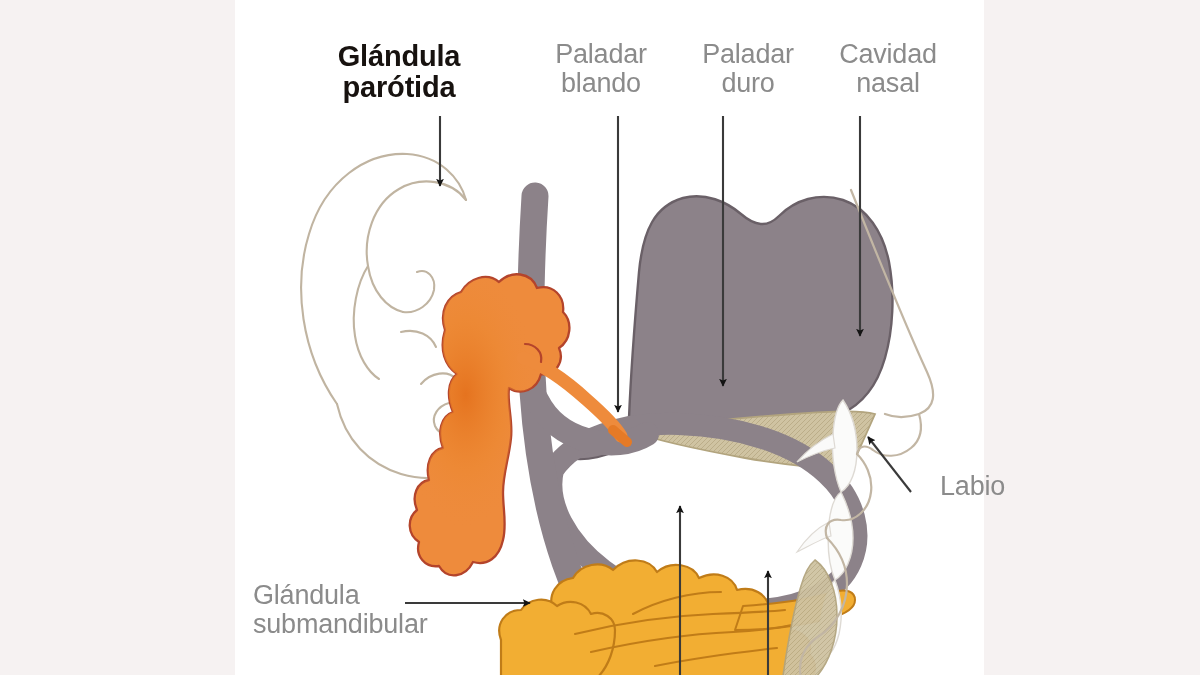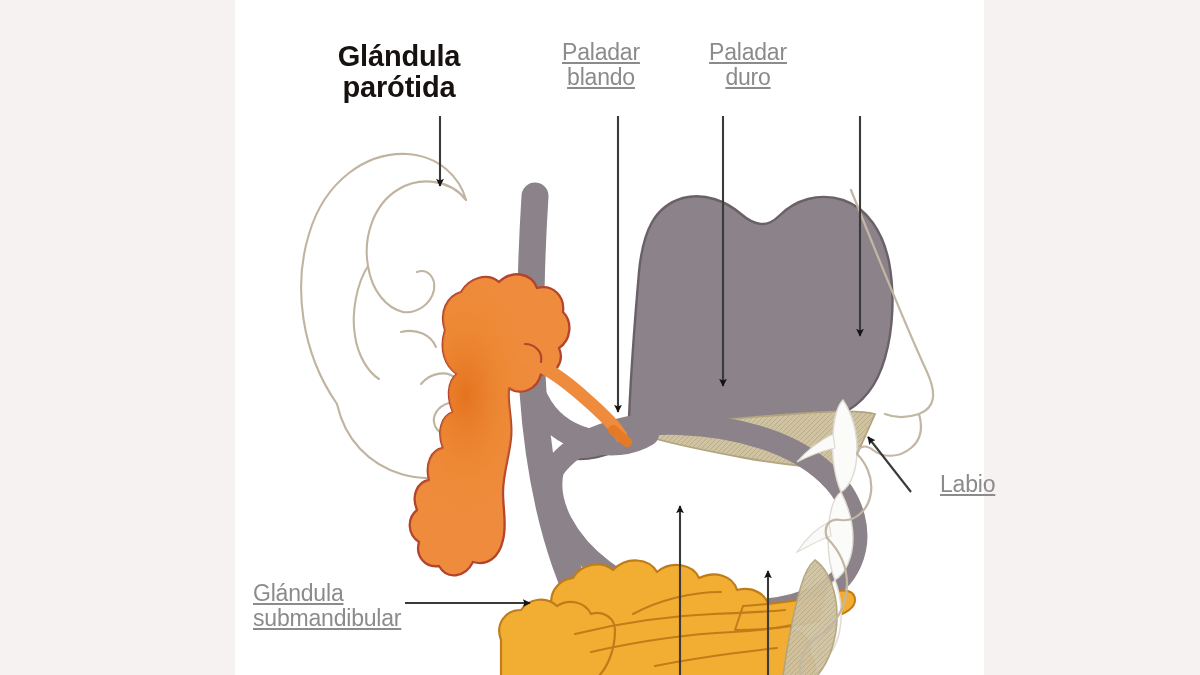--- a/index.html
+++ b/index.html
@@ -35,21 +35,21 @@
   }
   #figure { display: block; width: 749px; height: 675px; }
 
   
   .label {
     position: absolute;
     white-space: pre-line;
     line-height: 1.08;
     letter-spacing: -0.2px;
   }
-  .label.gray   { color: #8b8b8b; font-size: 23px; text-decoration: underline; }
+  .label.gray   { color: #8b8b8b; font-size: 27px; }
   .label.bold   { color: #17120f; font-size: 29px; font-weight: bold; }
   .label.center { text-align: center; }
   .label.left   { text-align: left; }
 
   #lbl-parotid        { left: 274px; top: 41px;  width: 250px; }
   #lbl-soft-palate    { left: 536px; top: 40px;  width: 130px; }
   #lbl-hard-palate    { left: 680px; top: 40px;  width: 136px; }
   #lbl-nasal-cavity   { left: 812px; top: 40px;  width: 152px; }
   #lbl-lip            { left: 940px; top: 472px; width: 120px; }
   #lbl-submandibular  { left: 253px; top: 581px; width: 300px; }
@@ -262,19 +262,21 @@
 
   <div class="label bold center" id="lbl-parotid">Glándula
 parótida</div>
 
   <div class="label gray center" id="lbl-soft-palate">Paladar
 blando</div>
 
   <div class="label gray center" id="lbl-hard-palate">Paladar
 duro</div>
 
+  <div class="label gray center" id="lbl-nasal-cavity">Cavidad
+nasal</div>
 
   <div class="label gray left" id="lbl-lip">Labio</div>
 
   <div class="label gray left" id="lbl-submandibular">Glándula
 submandibular</div>
 
 </div>
 
 </body></html>

